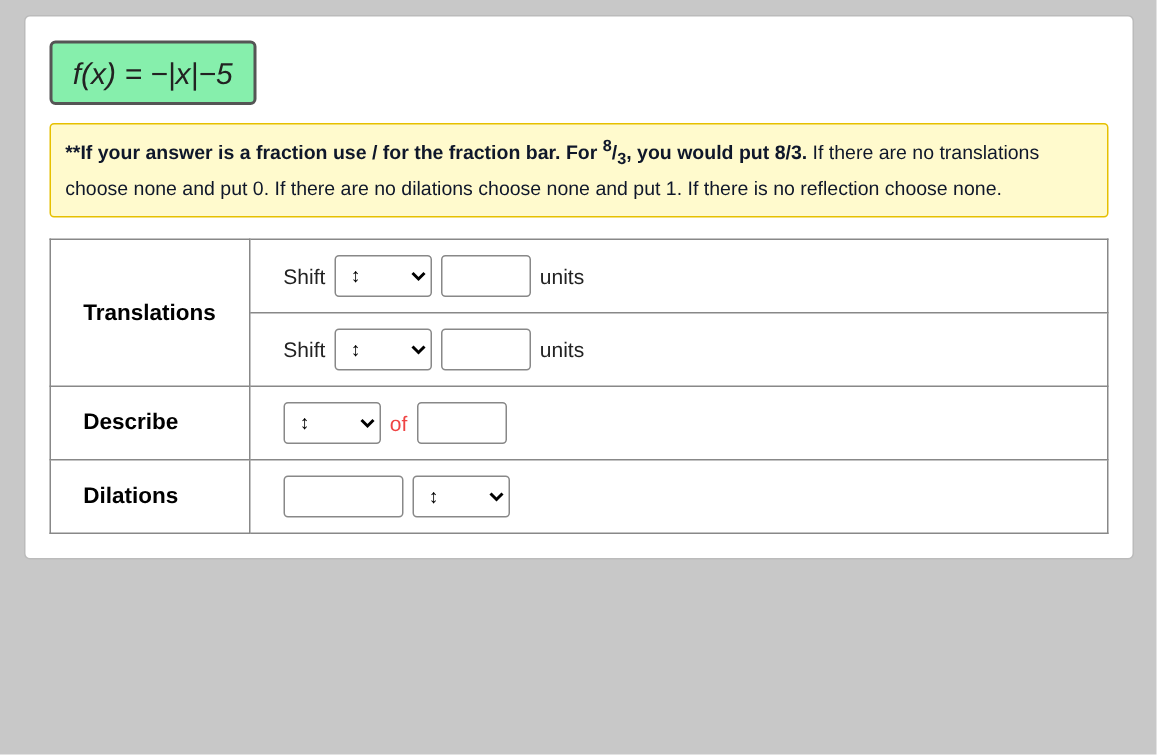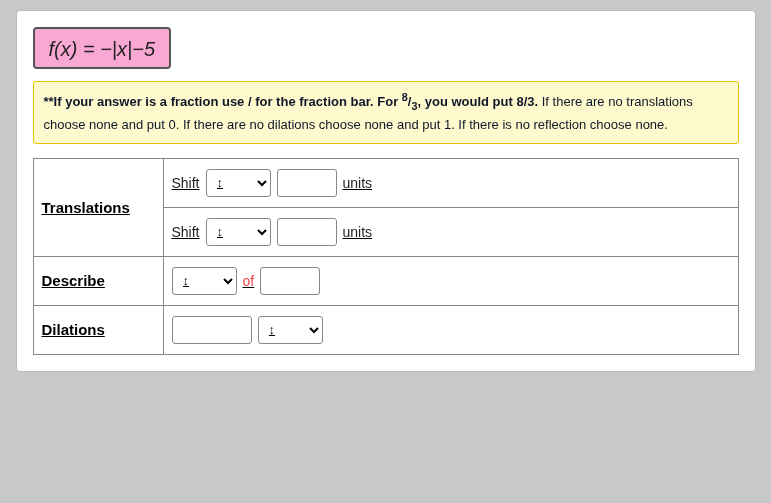--- a/index.html
+++ b/index.html
@@ -26,21 +26,21 @@
       margin-bottom: 8px;
     }
     .function-box {
       display: inline-block;
       border: 2px solid #555;
       border-radius: 4px;
       padding: 6px 14px;
       font-size: 20px;
       font-style: italic;
       margin-bottom: 12px;
-      background: #f9a8d4;
+      background: #86efac;
       color: #222;
     }
     .note-box {
       background: #fffacd;
       border: 1.5px solid #e6c000;
       border-radius: 3px;
       padding: 7px 10px;
       font-size: 13px;
       color: #0f172a;
       margin-bottom: 14px;
@@ -49,23 +49,22 @@
     .note-box strong {
       font-weight: bold;
     }
     table {
       width: 100%;
       border-collapse: collapse;
       font-size: 14px;
     }
     td, th {
       border: 1.5px solid #888;
-      padding: 10px 8px;
+      padding: 10px 22px;
       vertical-align: middle;
-      text-decoration: underline;
     }
     .row-label {
       font-weight: bold;
       font-size: 15px;
       width: 130px;
       background: #fff;
       margin-top: 40px;
     }
     .row-content {
       background: #fff;

